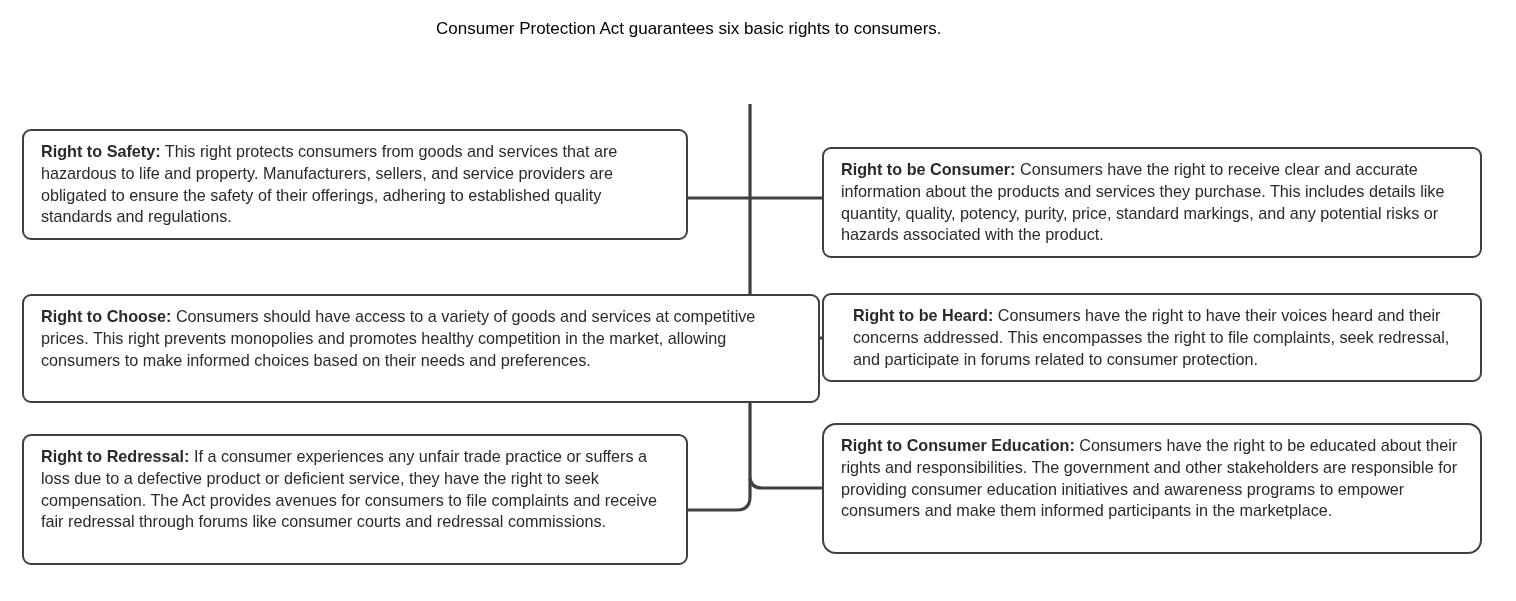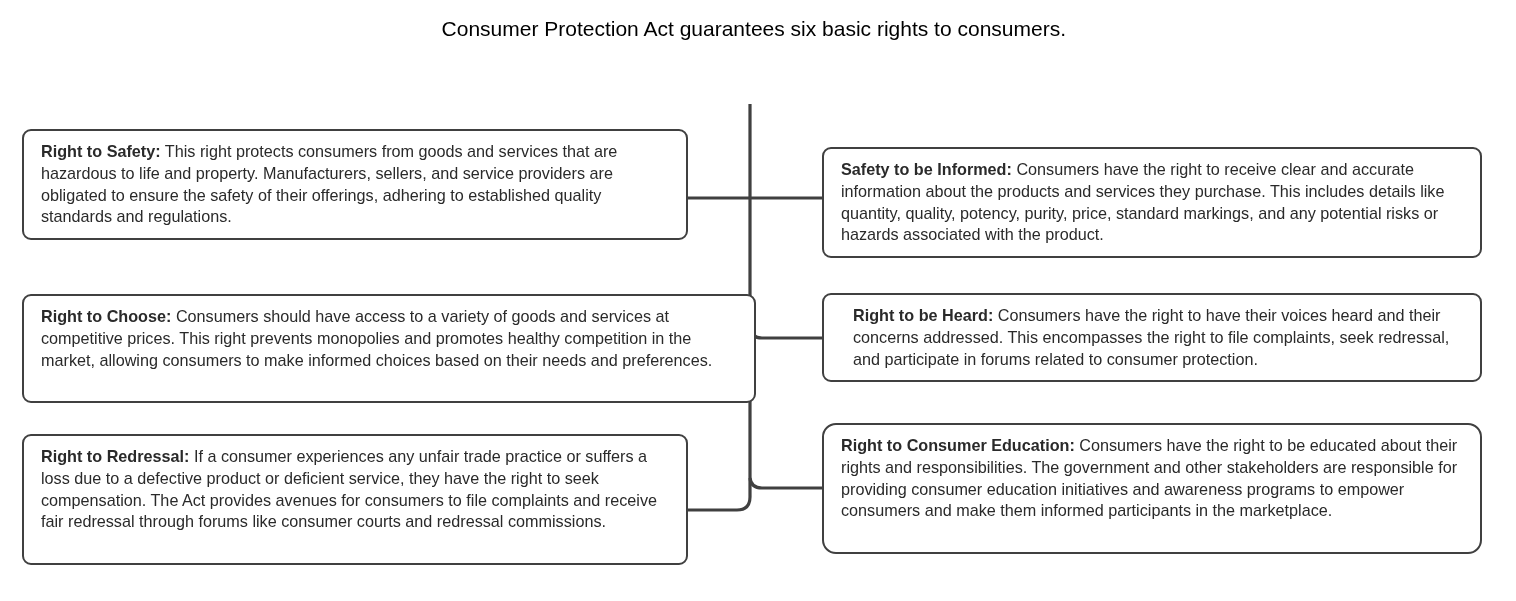--- a/index.html
+++ b/index.html
@@ -13,22 +13,22 @@
     height: 601px;
     background: #ffffff;
     font-family: "Liberation Sans", sans-serif;
     overflow: hidden;
   }
   .diagram-title {
     position: absolute;
     top: 11px;
     left: 436px;
     width: 630px;
-    text-align: right;
-    font-size: 21px;
+    text-align: left;
+    font-size: 17px;
     line-height: 35px;
     color: #000000;
     font-weight: 400;
   }
   svg.connectors {
     position: absolute;
     top: 0;
     left: 0;
     pointer-events: none;
   }
@@ -46,21 +46,21 @@
     padding: 10px 15px 10px 17px;
     font-size: 16.2px;
     line-height: 21.8px;
     color: #2a2a2a;
   }
   .card b {
     font-weight: 700;
   }
   .card-safety    { left: 22px;  top: 129px; width: 666px; min-height: 106px; }
   .card-informed  { left: 822px; top: 147px; width: 660px; min-height: 106px; }
-  .card-choose    { left: 22px;  top: 294px; width: 734px; min-height: 109px; }
+  .card-choose    { left: 22px;  top: 294px; width: 798px; min-height: 109px; }
   .card-heard     { left: 822px; top: 293px; width: 660px; min-height: 87px; padding-left: 29px;  }
   .card-redressal { left: 22px;  top: 434px; width: 666px; min-height: 131px; }
   .card-education { left: 822px; top: 423px; width: 660px; min-height: 131px; border-radius: 14px; }
 </style>
 </head>
 <body>
 
 <div class="canvas">
 
   <div class="diagram-title">Consumer Protection Act guarantees six basic rights to consumers.</div>
@@ -73,21 +73,21 @@
     <path d="M 750 328 Q 751 338 762 338 L 822 338" stroke="#404040"></path>
     <path d="M 750 478 Q 751 488 762 488 L 822 488" stroke="#404040"></path>
   </svg>
 
   <div class="card card-safety">
     <b>Right to Safety:</b>
     <span>This right protects consumers from goods and services that are hazardous to life and property. Manufacturers, sellers, and service providers are obligated to ensure the safety of their offerings, adhering to established quality standards and regulations.</span>
   </div>
 
   <div class="card card-informed">
-    <b>Safety to be Informed:</b>
+    <b>Right to be Consumer:</b>
     <span>Consumers have the right to receive clear and accurate information about the products and services they purchase. This includes details like quantity, quality, potency, purity, price, standard markings, and any potential risks or hazards associated with the product.</span>
   </div>
 
   <div class="card card-choose">
     <b>Right to Choose:</b>
     <span>Consumers should have access to a variety of goods and services at competitive prices. This right prevents monopolies and promotes healthy competition in the market, allowing consumers to make informed choices based on their needs and preferences.</span>
   </div>
 
   <div class="card card-heard">
     <b>Right to be Heard:</b>

